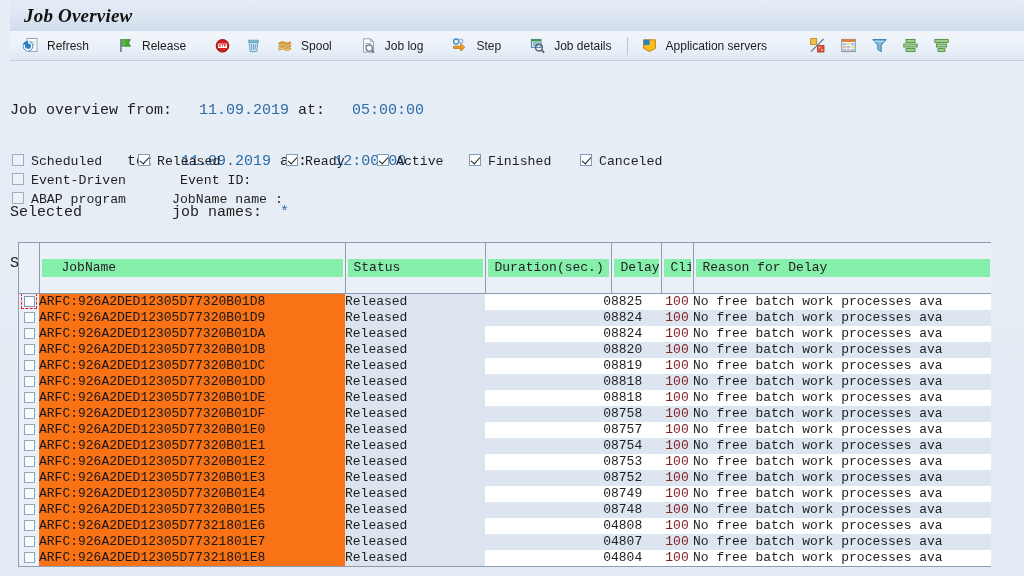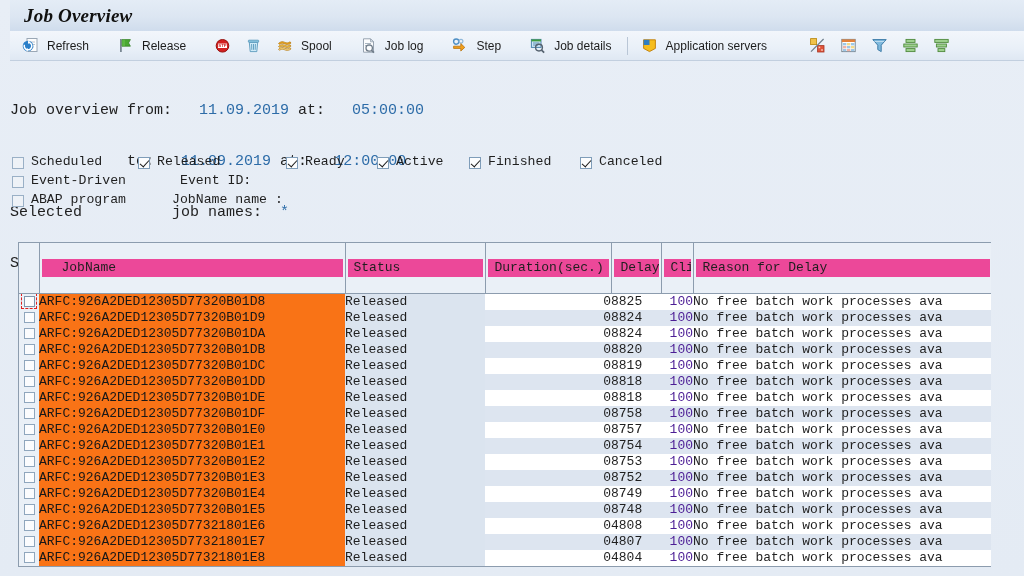--- a/index.html
+++ b/index.html
@@ -114,21 +114,21 @@
   .cbx.off { background: #eef2f7; border-color: #9ab0c6; }
   .cbx.on::after {
     content: "";
     position: absolute;
     left: 3px; top: 0px;
     width: 4px; height: 8px;
     border: solid #1a1a1a;
     border-width: 0 1.6px 1.6px 0;
     transform: rotate(42deg);
   }
-  .f-item { display: flex; align-items: flex-end; }
+  .f-item { display: flex; align-items: flex-start; }
   .f-lbl { white-space: pre; }
 
   
   .grid {
     position: absolute;
     left: 18px; top: 242px;
     width: 973px;
     border: 1px solid #8c9cae;
     border-right: none;
     background: #eaf0f7;
@@ -157,21 +157,21 @@
     border-bottom: 1px solid #8c9cae;
     border-right: 1px solid #8c9cae;
     text-align: left;
     font-weight: normal;
     color: #1f1f1f;
     background: #eaf0f7;
     padding: 0;
   }
   tr.hdr th.nb { border-right: none; }
   .hcap {
-    background: #ec4899;
+    background: #86efac;
     display: block;
     height: 18px;
     line-height: 18px;
     margin: 16px 2px;
     padding-left: 6px;
     font-size: 13px;
     overflow: hidden;
   }
   .hcap.pad { padding-left: 20px; }
   .hcap.tight { padding-left: 7px; }
@@ -230,24 +230,24 @@
   }
   td.cdly {
     width: 50px;
     text-align: left;
     padding-left: 5px;
     border-right: 1px solid #8c9cae;
     color: #1f1f1f;
   }
   td.ccli {
     width: 32px;
-    text-align: right;
+    text-align: center;
     padding-left: 4px;
     border-right: 1px solid #8c9cae;
-    color: #4c1d95;
+    color: #7f1d1d;
   }
   td.crsn {
     width: 299px;
     padding-left: 4px;
     color: #1f1f1f;
   }
 
   tr.dr.even td.cdur,
   tr.dr.even td.cdly,
   tr.dr.even td.ccli,

